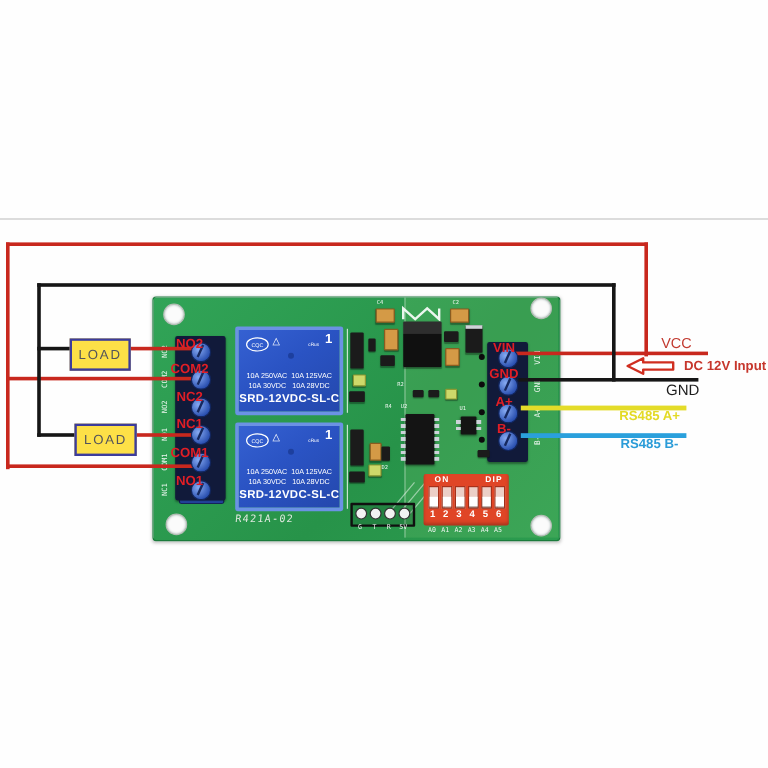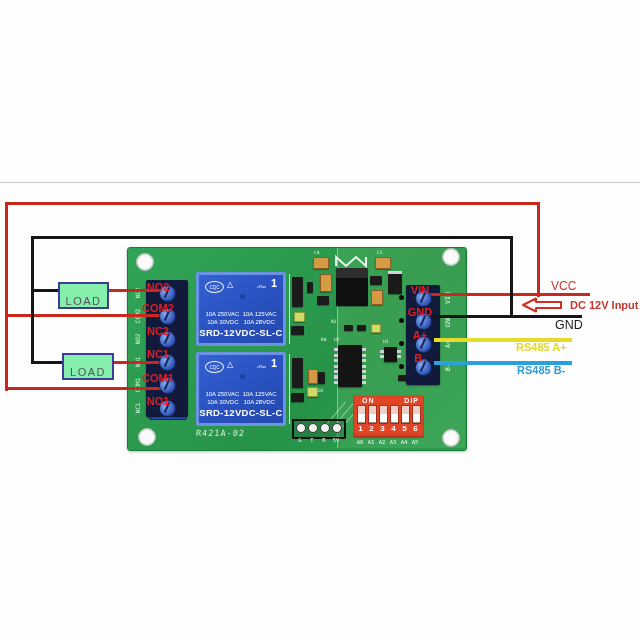--- a/index.html
+++ b/index.html
@@ -15,22 +15,22 @@
   .board-light{position:absolute;left:209px;top:0;width:128px;height:200px;background:rgba(220,255,160,.10);}
   .vseam{position:absolute;left:209px;top:0;width:1px;height:200px;background:rgba(255,255,255,.38);}
   .hole{position:absolute;width:16px;height:16px;border-radius:50%;background:#fbfbfb;border:1px solid #b5bdb6;box-shadow:inset 0 0 2px #9aa;}
   
   .wire{position:absolute;z-index:3;}
   .w-red{background:var(--wire_red);}
   .w-black{background:var(--wire_black);}
   .w-yellow{background:var(--wire_yellow);}
   .w-blue{background:var(--wire_blue);}
   
-  .loadbox{position:absolute;z-index:5;background:#86efac;border:2px solid var(--load_border);
-           color:#53535b;font-size:11px;letter-spacing:1.5px;display:flex;align-items:flex-end;justify-content:center;}
+  .loadbox{position:absolute;z-index:5;background:#fde047;border:2px solid var(--load_border);
+           color:#53535b;font-size:11px;letter-spacing:1.5px;display:flex;align-items:center;justify-content:center;}
   
   .tblock{position:absolute;background:#111a3a;border-radius:2px;box-shadow:0 1px 2px rgba(0,0,0,.4);z-index:2;}
   .tcell{position:absolute;background:var(--terminal_blue);border:1px solid #15255c;border-radius:2px;}
   .screw{position:absolute;width:15px;height:15px;border-radius:50%;z-index:4;
          background:radial-gradient(circle at 35% 35%,#86aaf2,#2a50b0 72%);border:1px solid #12265e;}
   .screw::after{content:"";position:absolute;left:6px;top:1px;width:2px;height:11px;background:#16295f;transform:rotate(24deg);}
   .pindot{position:absolute;width:5px;height:5px;border-radius:50%;background:#0c0c0c;z-index:2;}
   
   .relay{position:absolute;left:196px;width:90px;height:74px;background:linear-gradient(145deg,#3561d2,#2a53c3 45%,#2448ad);
          border:3px solid #6b92e4;border-radius:2px;box-sizing:border-box;color:#fff;z-index:2;}

